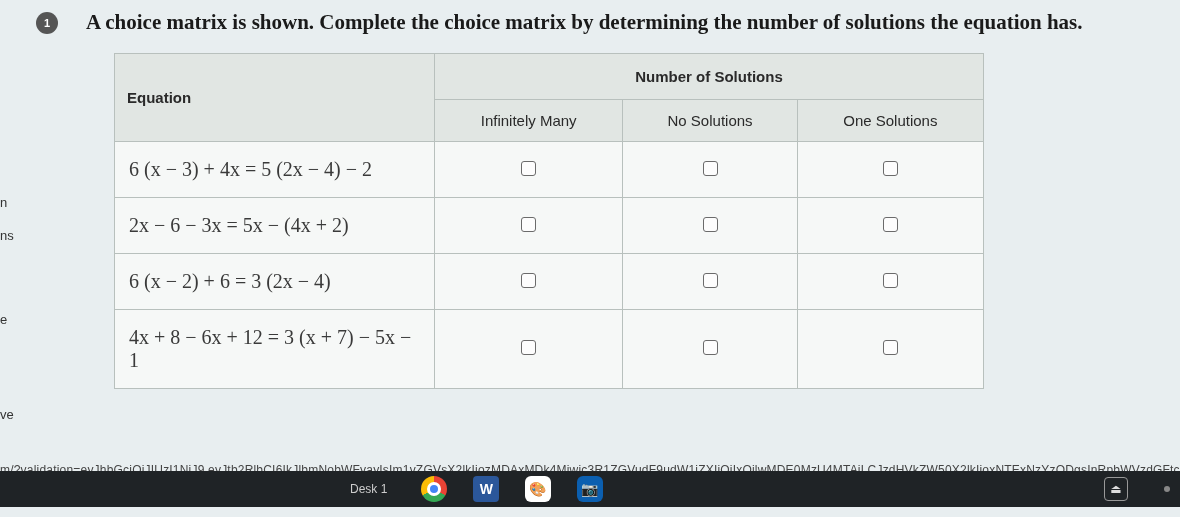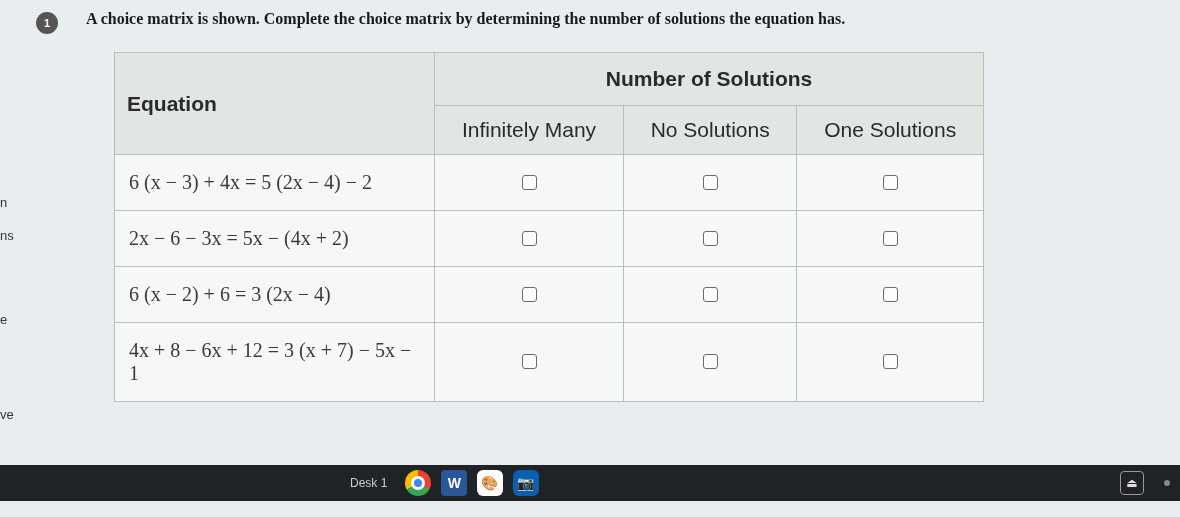--- a/index.html
+++ b/index.html
@@ -28,41 +28,41 @@
     align-items: center;
     justify-content: center;
     font-size: 11px;
     font-family: Arial, sans-serif;
     font-weight: bold;
     flex-shrink: 0;
     margin-top: 2px;
   }
   .prompt {
     font-weight: bold;
-    font-size: 16px;
+    font-size: 21px;
     color: #1a1a1a;
   }
   .left-frag {
     position: absolute;
     left: 0;
     font-family: Arial, sans-serif;
     font-size: 13px;
     color: #333;
   }
   .matrix {
     margin-left: 114px;
     width: 870px;
     border-collapse: collapse;
     background: #f6f8f7;
     border: 1px solid #b8c0bd;
   }
   .matrix th, .matrix td {
     border: 1px solid #b8c0bd;
     font-family: Arial, sans-serif;
-    font-size: 21px;
+    font-size: 15px;
     color: #2a2a2a;
   }
   .matrix thead th {
     background: #e1e6e3;
     font-weight: bold;
     text-align: center;
   }
   .matrix .hdr-sols { padding: 14px 0; }
   .matrix .hdr-eq {
     text-align: left;
@@ -95,27 +95,27 @@
     position: absolute;
     left: 0; bottom: 40px;
     font-family: Arial, sans-serif;
     font-size: 12px;
     color: #444;
     white-space: nowrap;
     letter-spacing: 0.2px;
   }
   .taskbar {
     position: absolute;
-    left: 0; right: 0; bottom: 16px;
+    left: 0; right: 0; bottom: 10px;
     height: 36px;
     background: #1f2326;
     display: flex;
     align-items: center;
     padding: 0 10px;
-    gap: 10px;
+    gap: 26px;
     color: #ddd;
     font-family: Arial, sans-serif;
     font-size: 12px;
   }
   .taskbar .spacer { flex: 1; }
   .tb-label { margin-left: 340px; margin-right: 8px; color: #ccc; }
   .tb-icon {
     width: 26px; height: 26px;
     border-radius: 50%;
     background: #333;

